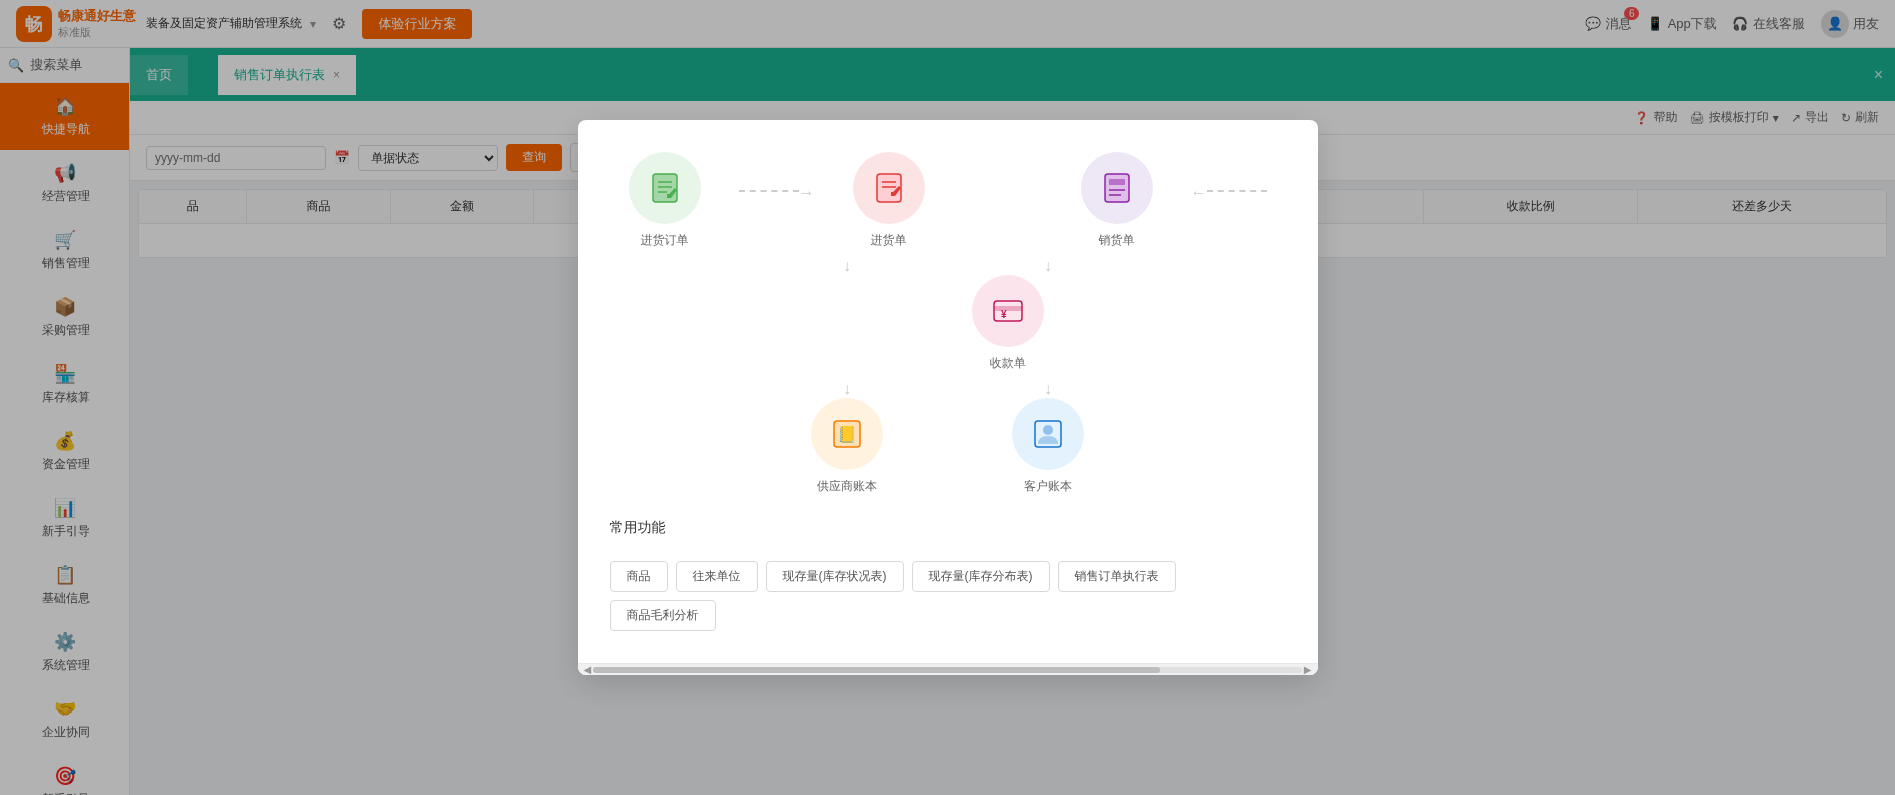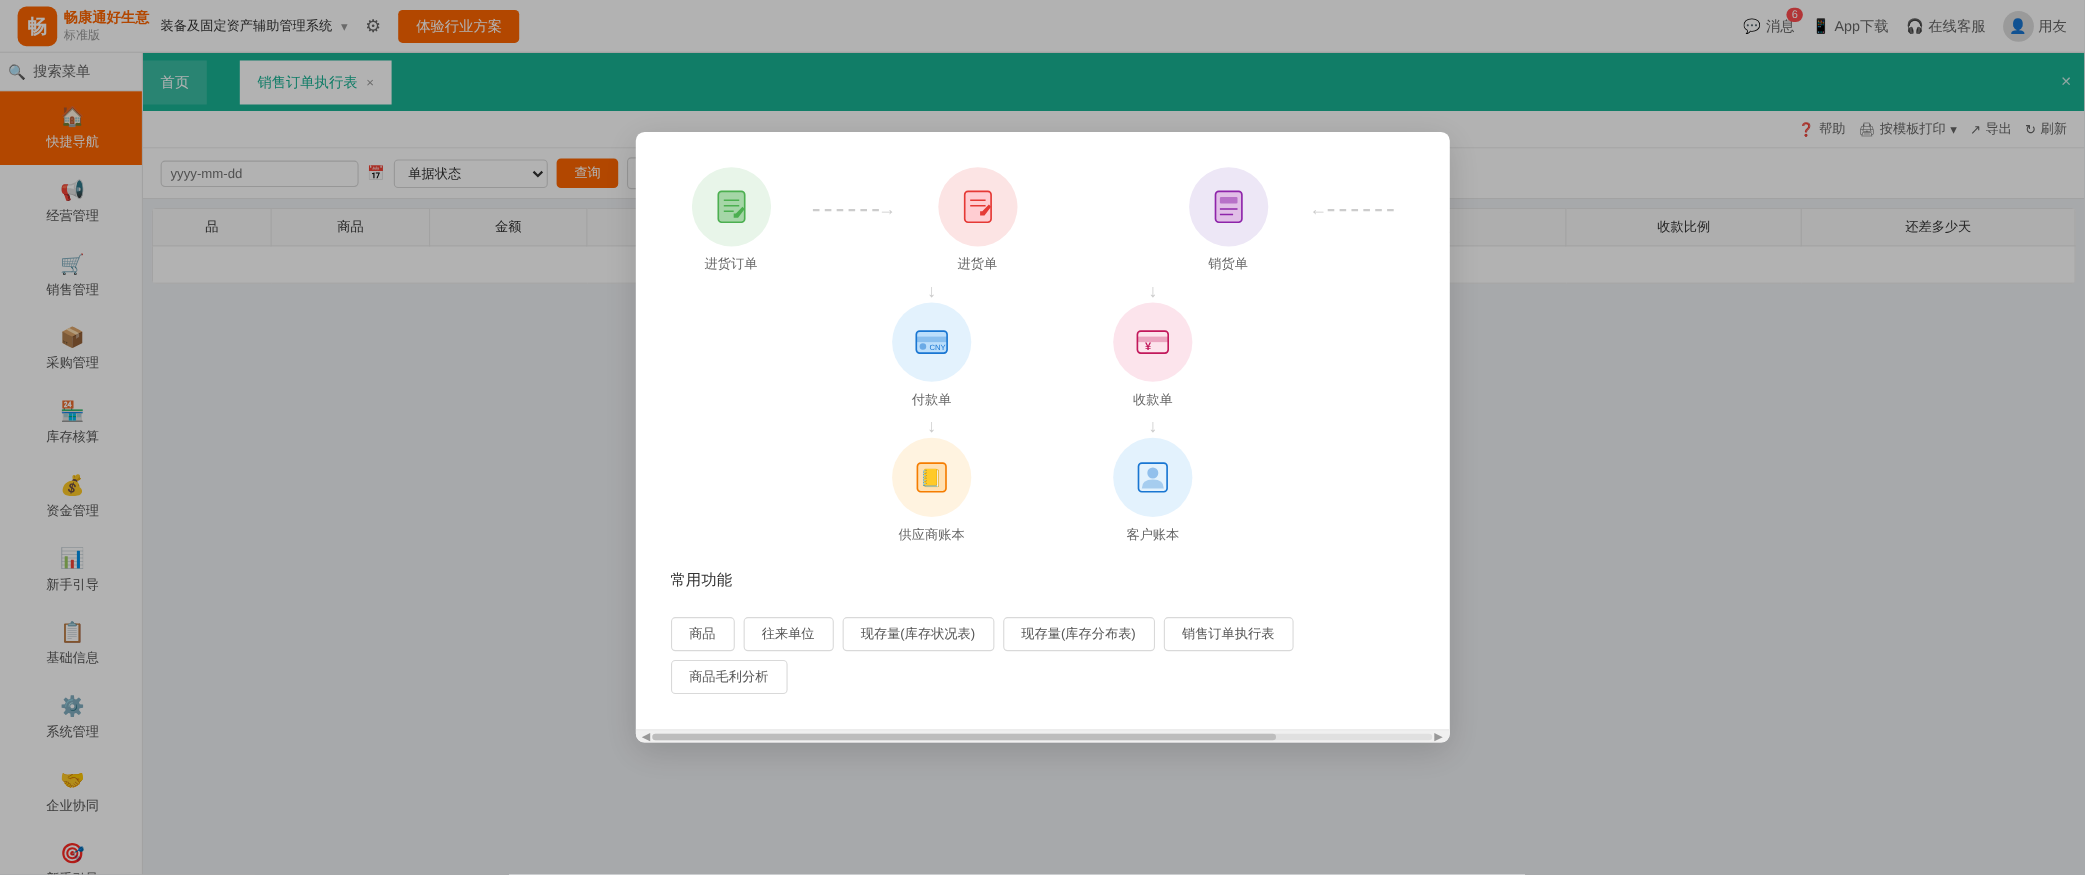--- a/index.html
+++ b/index.html
@@ -330,31 +330,20 @@
             <span style="color:#ccc; font-size:16px;">↓</span>
           </div>
           <div style="width:60px; margin-left:8px;"></div>
           <div style="width:72px;"></div>
         </div>
 
         <div style="display:flex; align-items:center; justify-content:space-around; margin-bottom:8px;">
           <div style="width:72px;"></div>
           <div style="width:68px;"></div>
 
-          <div class="flow-item">
-            <div class="flow-circle blue">
-              <svg width="36" height="36" viewBox="0 0 36 36" fill="none">
-                  <rect x="4" y="8" width="28" height="20" rx="3" fill="#bbdefb" stroke="#1976d2" stroke-width="1.5"></rect>
-                  <rect x="4" y="13" width="28" height="5" fill="#1976d2" opacity="0.3"></rect>
-                  <circle cx="10" cy="22" r="3" fill="#1976d2" opacity="0.5"></circle>
-                  <text x="16" y="25" fill="#1976d2" font-size="7" font-family="Arial">CNY</text>
-                </svg>
-            </div>
-            <span class="flow-label">付款单</span>
-          </div>
           <div style="width:80px;"></div>
 
           <div class="flow-item">
             <div class="flow-circle pink">
               <svg width="36" height="36" viewBox="0 0 36 36" fill="none">
                   <rect x="4" y="8" width="28" height="20" rx="3" fill="#fce4ec" stroke="#c2185b" stroke-width="1.5"></rect>
                   <rect x="4" y="13" width="28" height="5" fill="#c2185b" opacity="0.3"></rect>
                   <text x="11" y="25" fill="#c2185b" font-size="10" font-family="Arial" font-weight="bold">¥</text>
                 </svg>
             </div>

